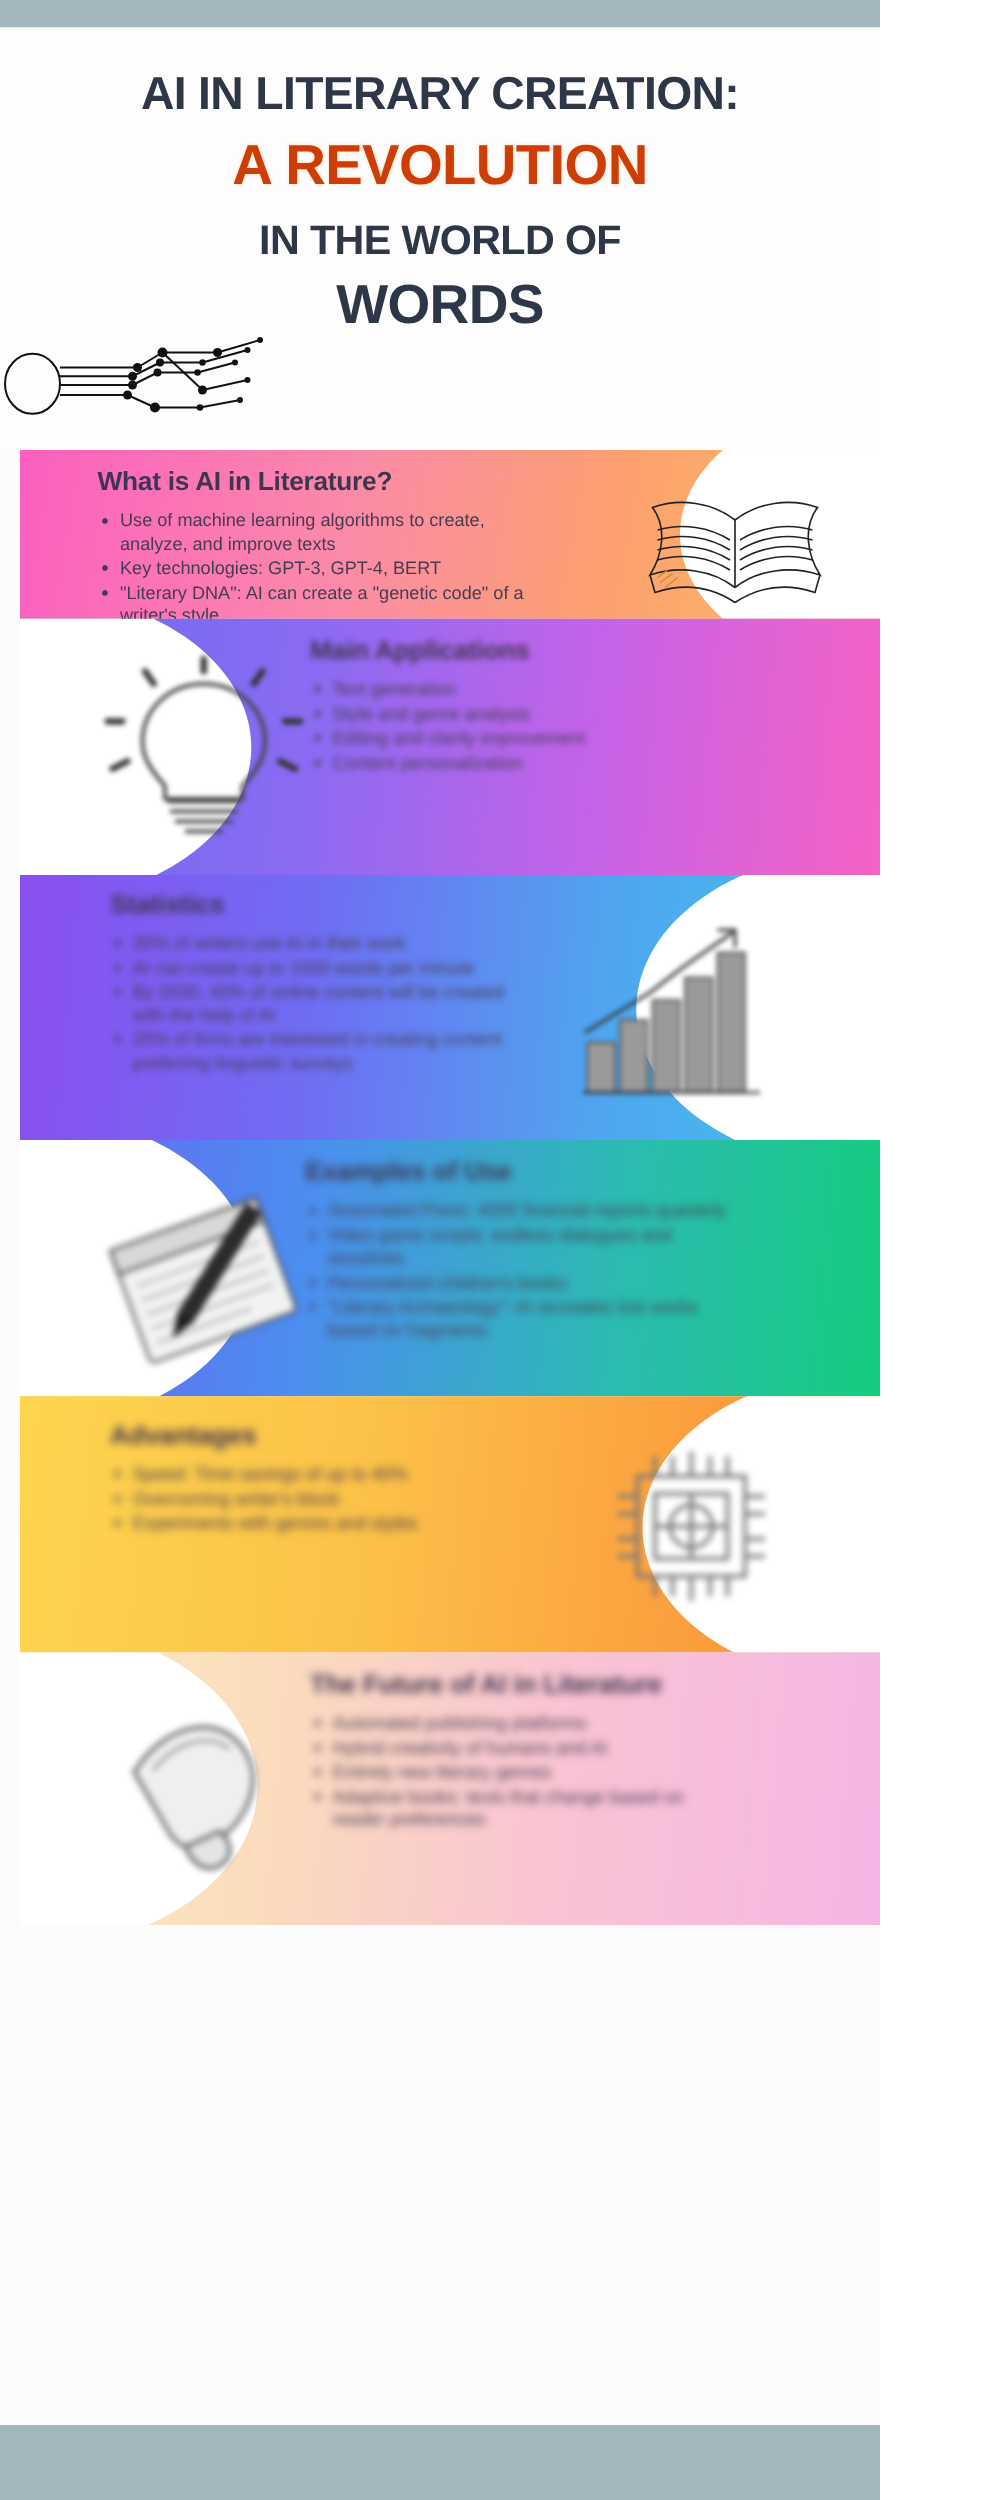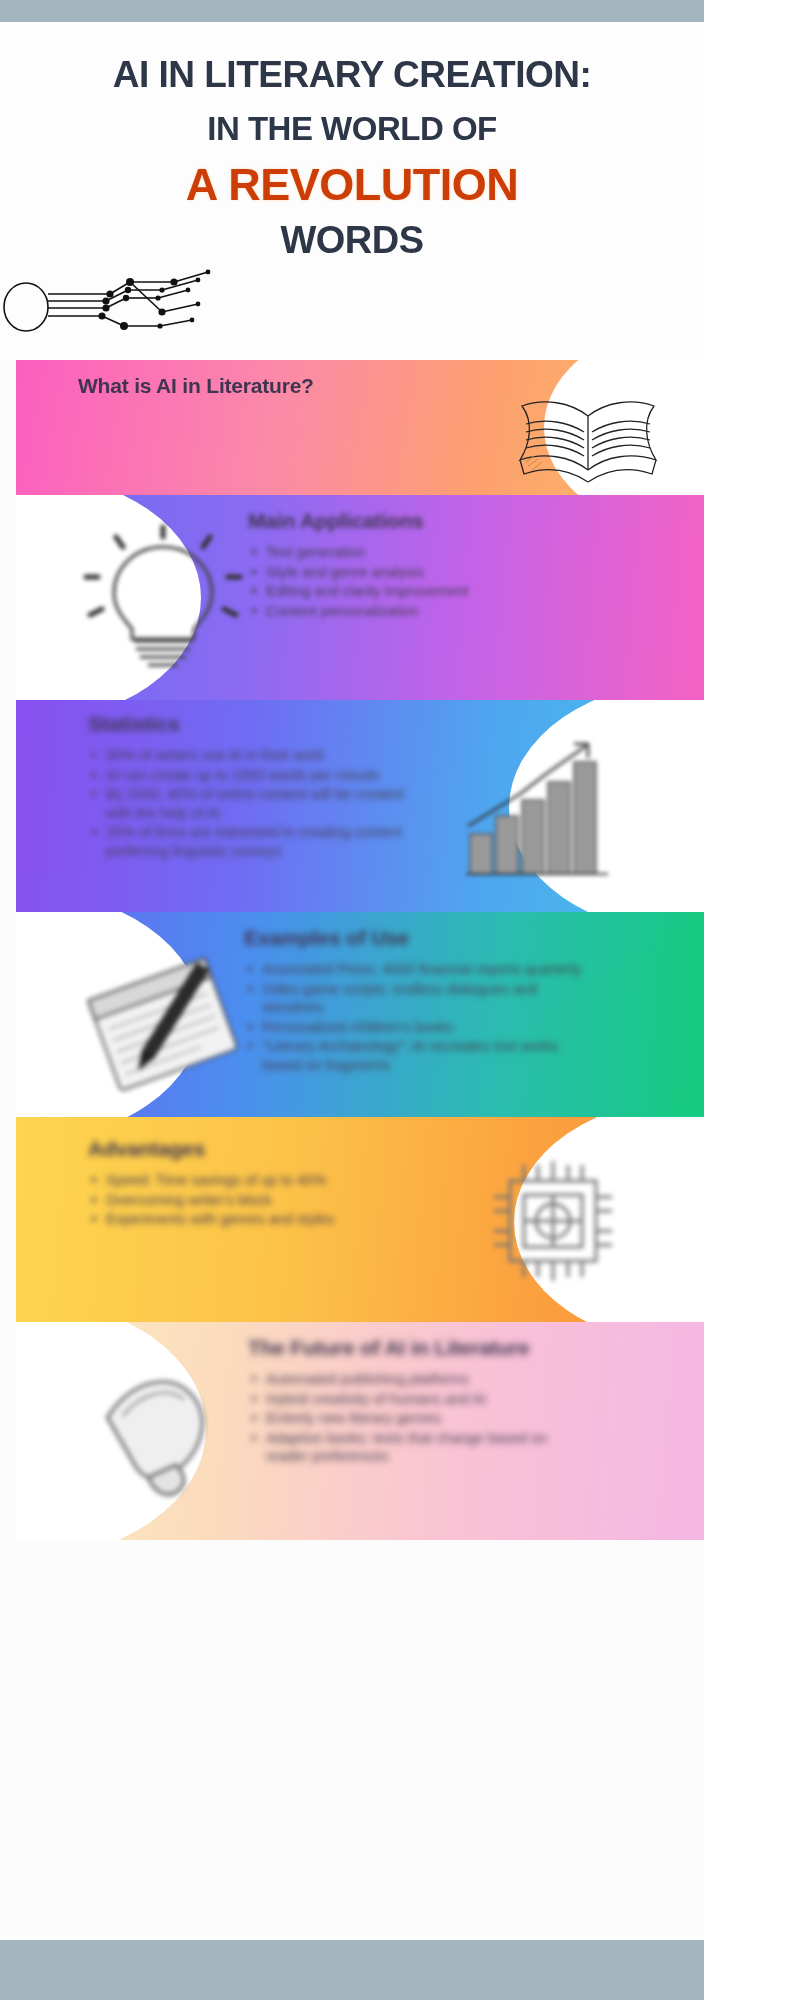--- a/index.html
+++ b/index.html
@@ -39,21 +39,21 @@
     font-weight: 800;
     letter-spacing: -0.5px;
     line-height: 1.12;
     text-transform: uppercase;
     font-stretch: condensed;
   }
   .t1 { font-size: 37px; color: #2d3748; }
   .t2 { font-size: 45px; color: #cc3d07; margin-top: 12px;
         text-shadow: 0 0 3px rgba(255,190,120,.55); }
   .t3 { font-size: 33px; color: #2d3748; margin-top: 16px; }
-  .t4 { font-size: 38px; color: #2d3748; margin-top: 8px; }
+  .t4 { font-size: 44px; color: #2d3748; margin-top: 8px; }
 
   
   .neural {
     position: absolute;
     left: 2px; top: 238px;
     width: 260px; height: 90px;
   }
 
   
   .section {
@@ -136,22 +136,22 @@
 </style>
 </head>
 <body>
 
 <div class="page">
 
   <div class="bar bar-top"></div>
 
   <div class="header">
     <div class="title-line t1">AI IN LITERARY CREATION:</div>
+    <div class="title-line t2">A REVOLUTION</div>
     <div class="title-line t3">IN THE WORLD OF</div>
-    <div class="title-line t2">A REVOLUTION</div>
     <div class="title-line t4">WORDS</div>
 
     <svg class="neural" viewBox="0 0 260 90">
       <g stroke="#111" stroke-width="1.6" fill="none">
         <ellipse cx="24" cy="47" rx="22" ry="24"></ellipse>
         <path d="M46 34 H108"></path>
           <path d="M46 41 H104"></path>
         <path d="M46 48 H104"></path>
           <path d="M46 56 H100"></path>
         <path d="M108 34 L128 22"></path>
@@ -211,20 +211,25 @@
         <path d="M148 78 L144 92 C120 84 98 88 80 100"></path>
       </g>
       <g stroke="#c98a2e" stroke-width="1" fill="none">
         <path d="M18 80 L26 74"></path>
           <path d="M20 84 L30 77"></path>
           <path d="M24 88 L34 80"></path>
       </g>
     </svg>
     <div class="body-wrap">
       <div class="sec-title">What is AI in Literature?</div>
+      <ul class="bul">
+        <li>Use of machine learning algorithms to create, analyze, and improve texts</li>
+        <li>Key technologies: GPT-3, GPT-4, BERT</li>
+        <li>"Literary DNA": AI can create a "genetic code" of a writer's style</li>
+      </ul>
     </div>
   </div>
 
   <div class="section" id="sec2">
     <div class="cutout"></div>
     <svg class="illus imgblur1" style="left:52px; top:28px; width:190px; height:150px;" viewBox="0 0 190 150">
       <g stroke="#444" stroke-width="3" fill="none">
         <path d="M95 24 C66 24 46 46 46 70 C46 86 56 96 64 106 L64 116 L126 116 L126 106
                  C134 96 144 86 144 70 C144 46 124 24 95 24 Z"></path>
         <path d="M66 118 H124"></path>

